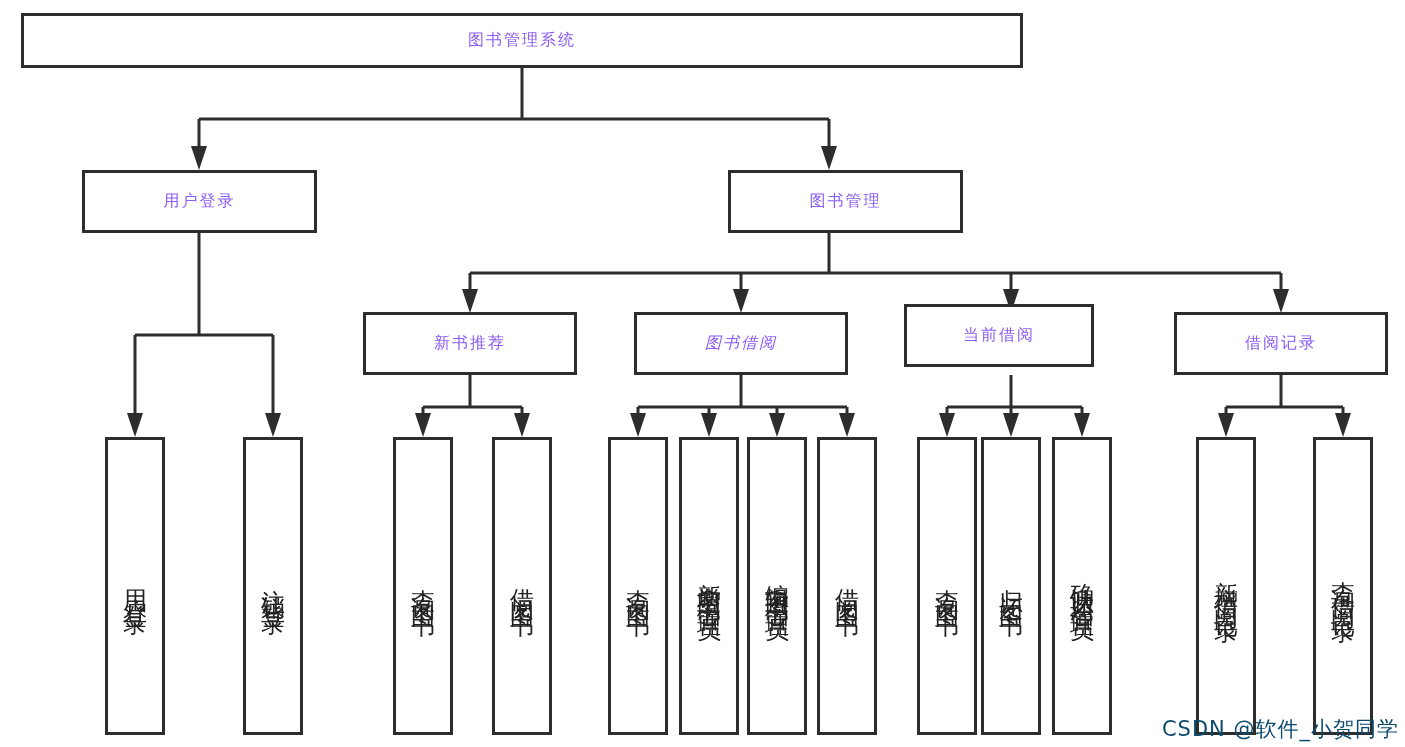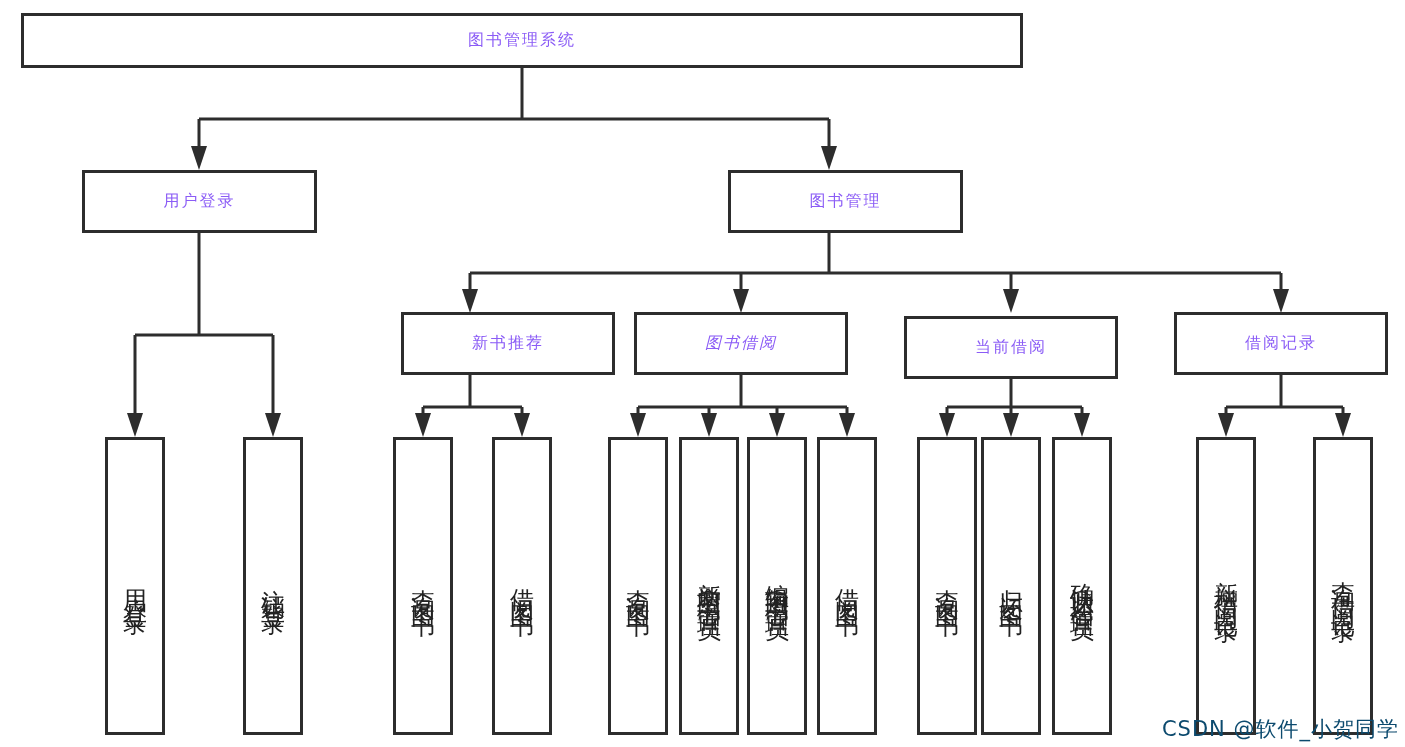--- a/index.html
+++ b/index.html
@@ -114,27 +114,27 @@
     <span class="hlabel">图书管理系统</span>
   </div>
 
   <div class="node" style="left:82px; top:170px; width:235px; height:63px;">
     <span class="hlabel">用户登录</span>
   </div>
   <div class="node" style="left:712px; top:170px; width:235px; height:63px;margin-left:16px;">
     <span class="hlabel">图书管理</span>
   </div>
 
-  <div class="node" style="left:363px; top:312px; width:214px; height:63px;margin-left:38px;">
+  <div class="node" style="left:363px; top:312px; width:214px; height:63px;">
     <span class="hlabel">新书推荐</span>
   </div>
   <div class="node" style="left:634px; top:312px; width:214px; height:63px;font-style:italic;">
     <span class="hlabel">图书借阅</span>
   </div>
-  <div class="node" style="left:904px; top:316px; width:214px; height:63px;">
+  <div class="node" style="left:904px; top:304px; width:190px; height:63px;">
     <span class="hlabel">当前借阅</span>
   </div>
   <div class="node" style="left:1174px; top:312px; width:214px; height:63px;">
     <span class="hlabel">借阅记录</span>
   </div>
 
   <div class="node vleaf" style="left:105px;">
     <span class="vtext">用户登录</span>
   </div>
   <div class="node vleaf" style="left:243px;">

